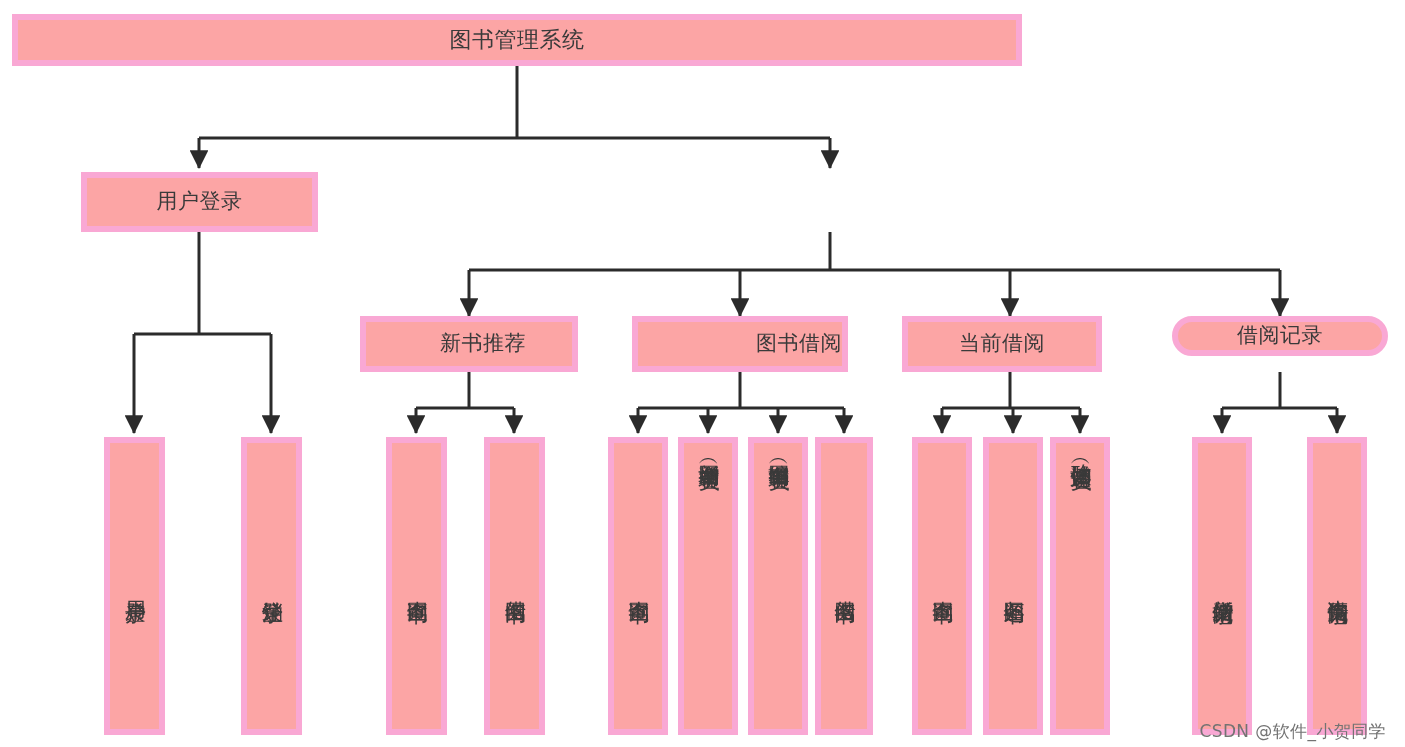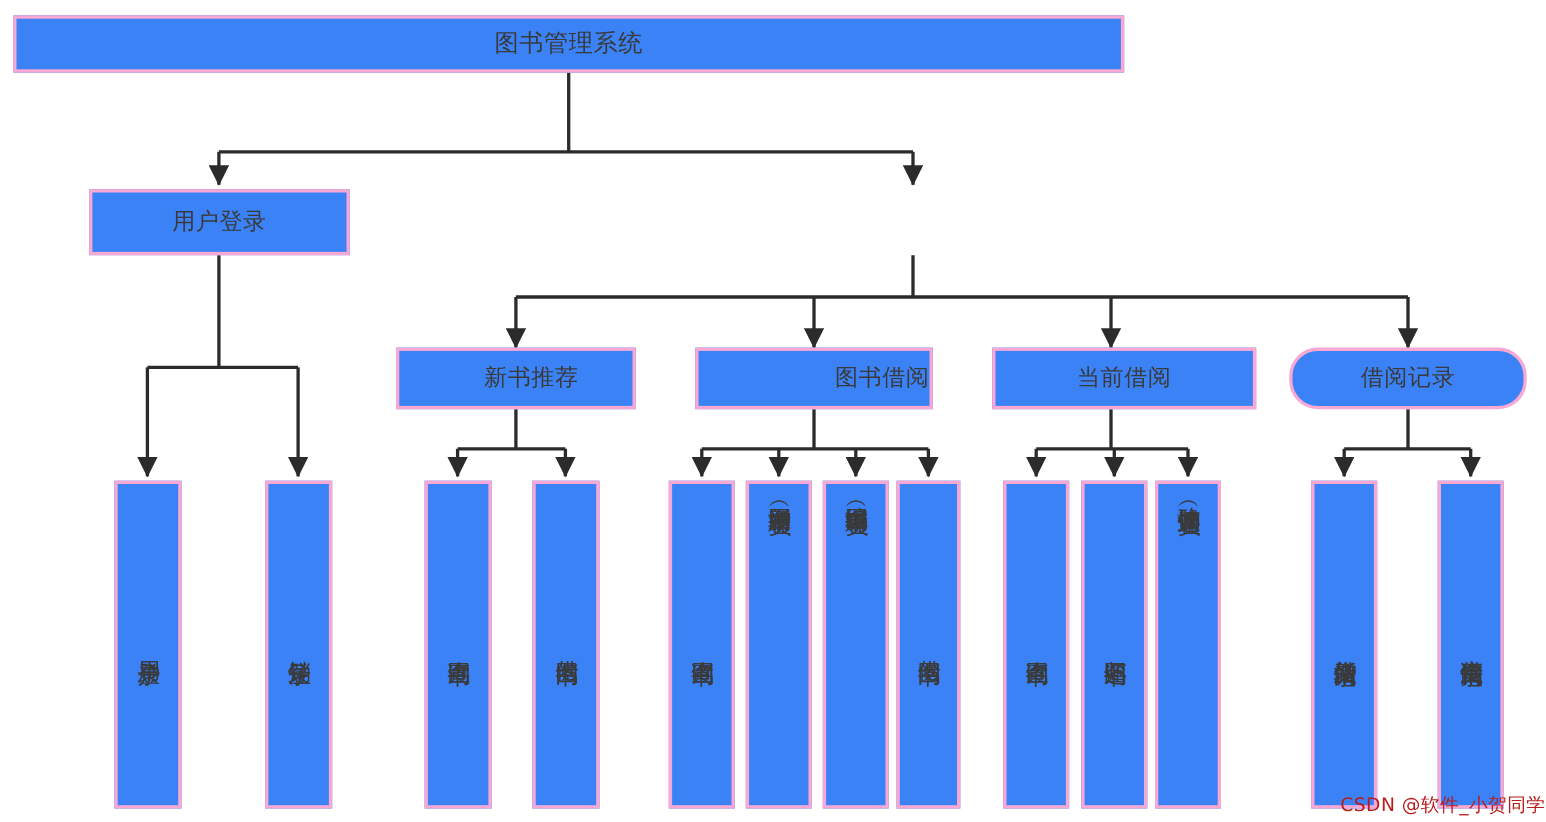--- a/index.html
+++ b/index.html
@@ -22,22 +22,22 @@
     position: absolute;
     left: 0;
     top: 0;
     width: 1405px;
     height: 747px;
     pointer-events: none;
   }
   .node {
     position: absolute;
     box-sizing: border-box;
-    background: #3b82f6;
-    border: 3px solid #f9a8d4;
+    background: #fca5a5;
+    border: 6px solid #f9a8d4;
     display: flex;
     align-items: center;
     justify-content: center;
     color: #3a3a3a;
   }
   .node.h-node {
     font-size: 21px;
     line-height: 1.1;
     letter-spacing: 0.5px;
   }
@@ -60,24 +60,24 @@
     line-height: 1.42;
     letter-spacing: 1px;
     color: #3a3a3a;
     white-space: nowrap;
   }
   .hlabel {
     white-space: nowrap;
   }
   #watermark {
     position: absolute;
-    right: 0;
+    right: 19px;
     bottom: 4px;
     font-size: 17px;
-    color: #b91c1c;
+    color: #737373;
     letter-spacing: 0.4px;
     white-space: nowrap;
     user-select: none;
   }
 </style>
 </head>
 <body>
 
 <div id="diagram-root">
 
@@ -141,25 +141,25 @@
 
 
   <div class="node h-node" style="left:360px; top:316px; width:218px; height:56px;padding-left:28px;">
     <span class="hlabel">新书推荐</span>
   </div>
 
   <div class="node h-node" style="left:632px; top:316px; width:216px; height:56px;justify-content:flex-end;">
     <span class="hlabel">图书借阅</span>
   </div>
 
-  <div class="node h-node" style="left:902px; top:316px; width:240px; height:56px;">
+  <div class="node h-node" style="left:902px; top:316px; width:200px; height:56px;">
     <span class="hlabel">当前借阅</span>
   </div>
 
-  <div class="node h-node" style="left:1172px; top:316px; width:216px; height:56px;border-radius:26px;">
+  <div class="node h-node" style="left:1172px; top:316px; width:216px; height:40px;border-radius:26px;">
     <span class="hlabel">借阅记录</span>
   </div>
 
   <div class="node v-node centered" style="left:104px; top:437px; width:61px; height:298px;">
     <span class="vlabel">用户登录</span>
   </div>
 
   <div class="node v-node centered" style="left:241px; top:437px; width:61px; height:298px;">
     <span class="vlabel">注销登录</span>
   </div>

